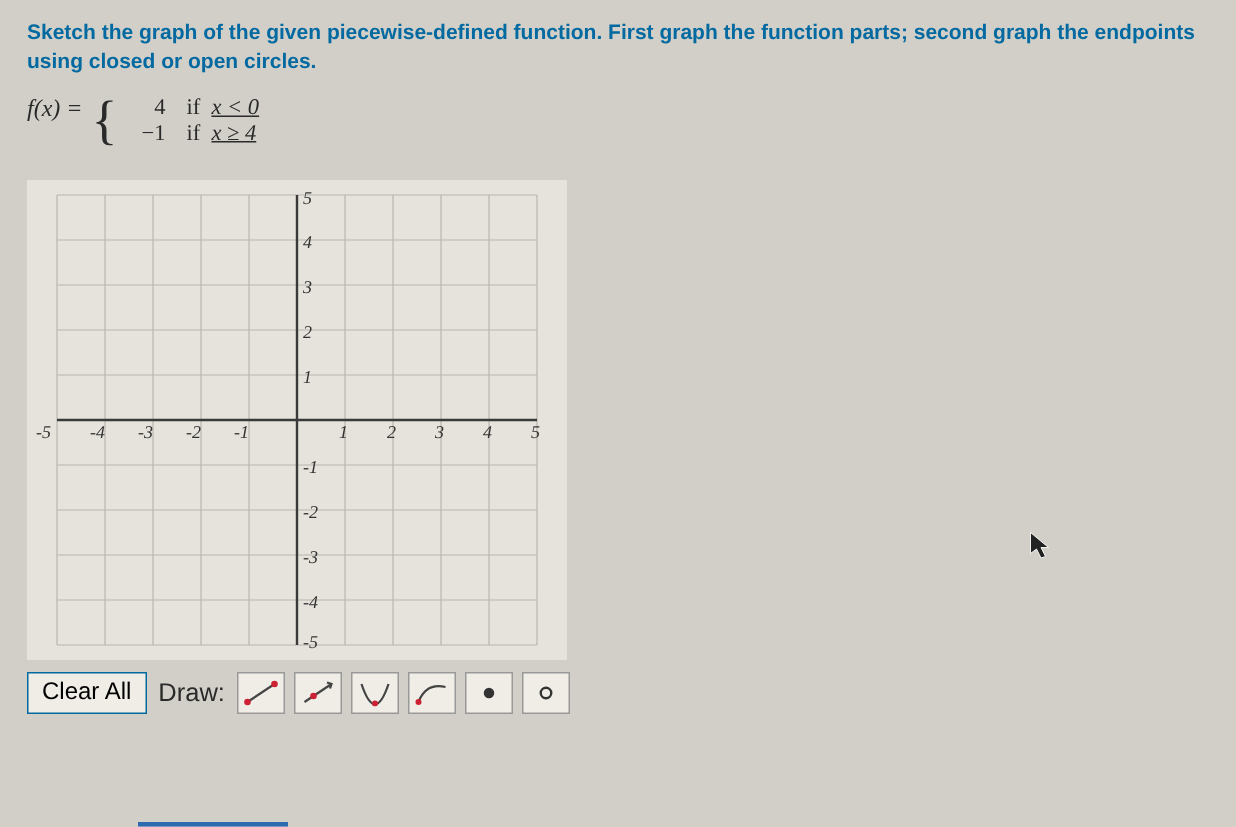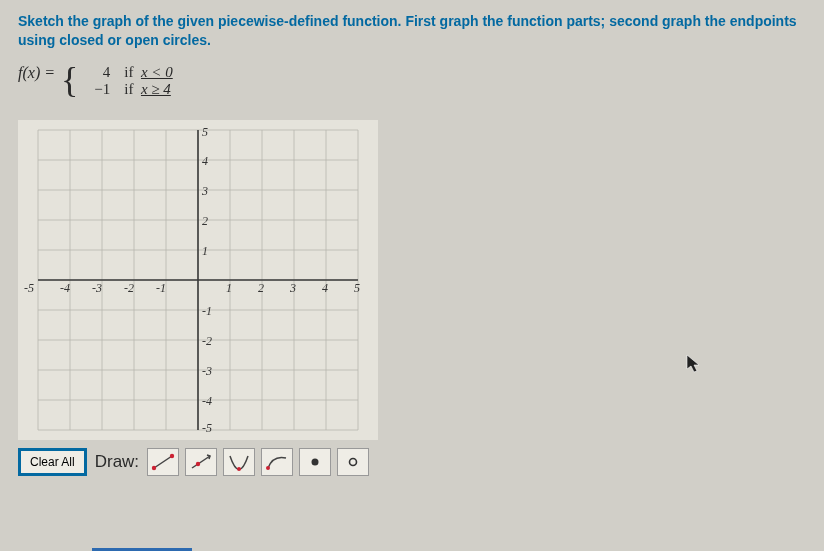--- a/index.html
+++ b/index.html
@@ -48,24 +48,24 @@
       font-size: 12px;
       fill: #333;
     }
     .toolbar {
       margin-top: 8px;
       display: flex;
       align-items: center;
       gap: 6px;
     }
     .clear-btn {
-      border: 3px solid #0369a1;
+      border: 1px solid #0369a1;
       background: #efede6;
       padding: 4px 9px;
-      font-size: 12px;
+      font-size: 16px;
       font-family: Arial, sans-serif;
       cursor: pointer;
     }
     .draw-label {
       font-size: 17px;
       margin-left: 2px;
       margin-right: 2px;
     }
     .tool-btn {
       width: 32px;

